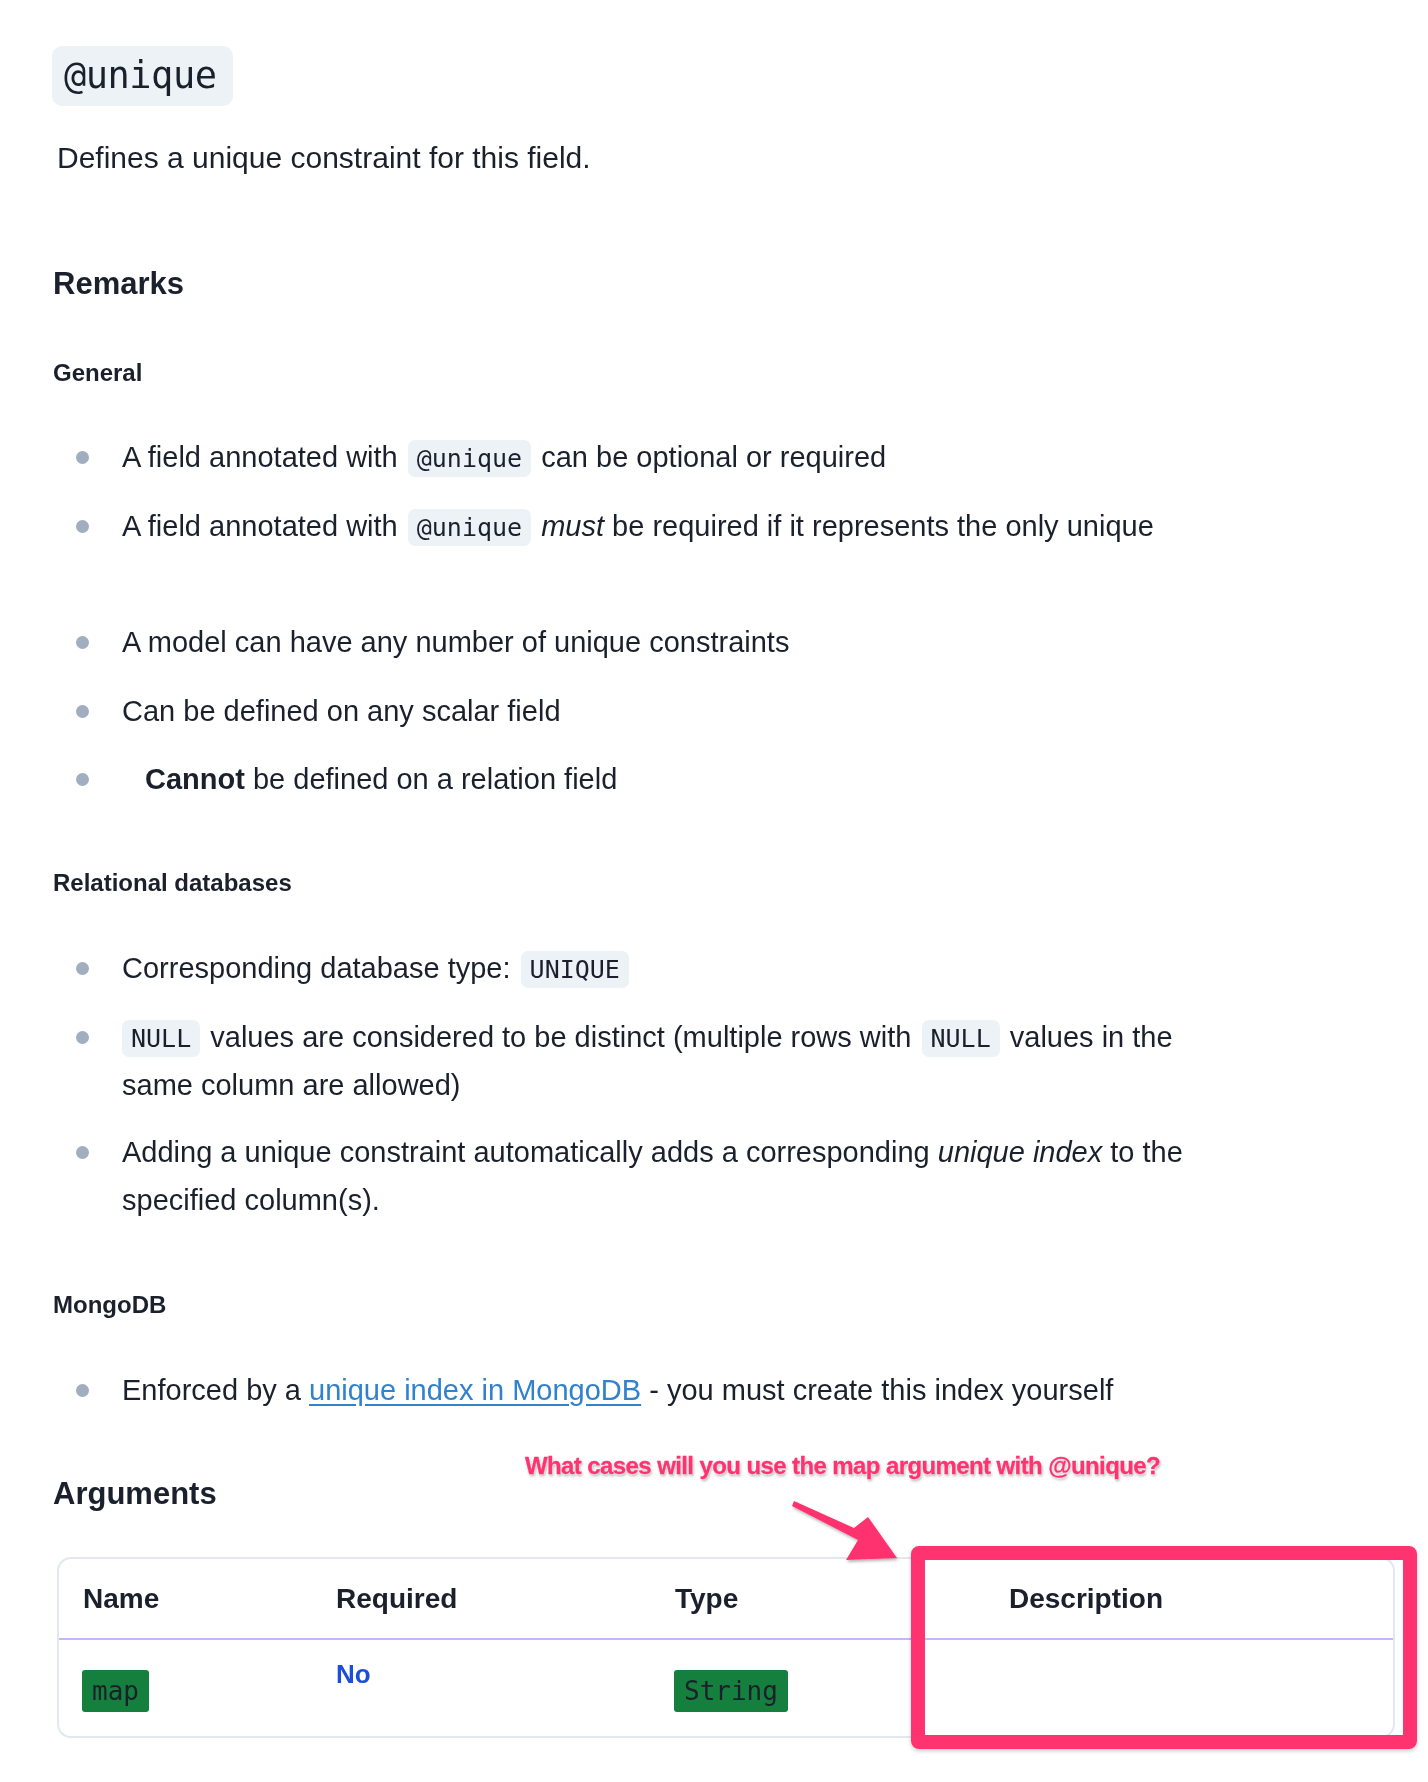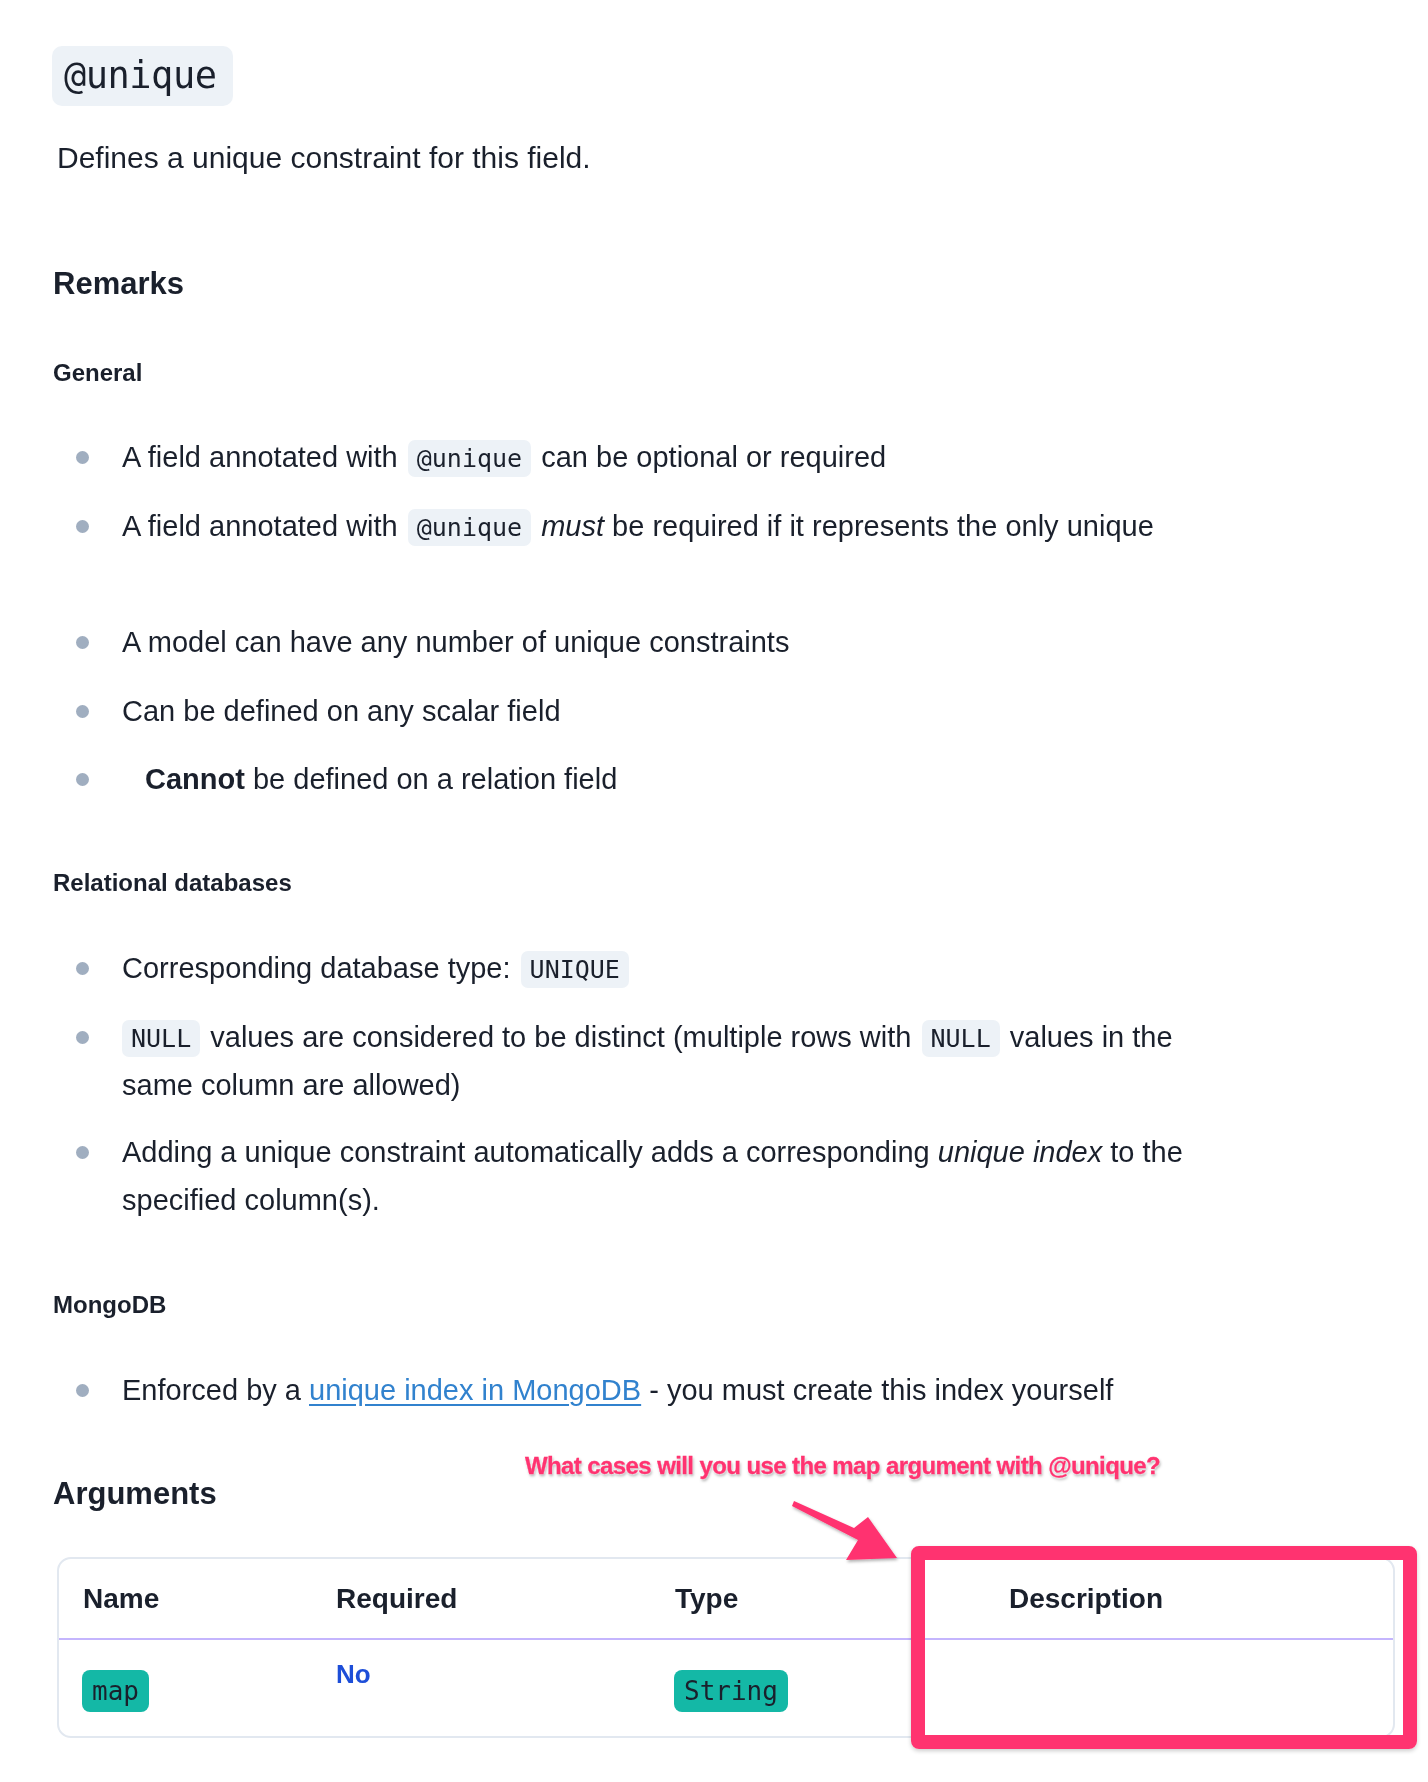--- a/index.html
+++ b/index.html
@@ -49,21 +49,21 @@
   .table-wrap {
     position: absolute; left: 57px; top: 1557px; width: 1338px; height: 181px;
     border: 2px solid #e2e8f0; border-radius: 14px; overflow: hidden; background: #fff;
   }
   .thead-row { position: absolute; left: 0; top: 0; width: 100%; height: 81px; border-bottom: 2px solid #c4b5fd; }
   .th { position: absolute; top: 0; font-size: 28px; font-weight: bold; line-height: 80px; color: #1a202c; }
   .td { position: absolute; top: 96px; font-size: 26px; color: #1d4ed8; }
   .td-code {
     position: absolute; top: 111px; height: 42px; line-height: 42px;
     font-family: "DejaVu Sans Mono", "Liberation Mono", monospace;
-    background: #14b8a6; border-radius: 8px; font-size: 26px; padding: 0 10px;
+    background: #15803d; border-radius: 3px; font-size: 26px; padding: 0 10px;
   }
 
   .annotation {
     position: absolute; left: 525px; top: 1452px;
     font-family: "Liberation Sans", "DejaVu Sans", sans-serif;
     font-weight: bold; font-size: 24px; color: #ff3370;
     letter-spacing: -0.6px;
     text-shadow: 0 0 2px #fff, 0 0 2px #fff, 1px 2px 3px rgba(0,0,0,0.35);
     -webkit-text-stroke: 0.3px #ff3370;
   }

